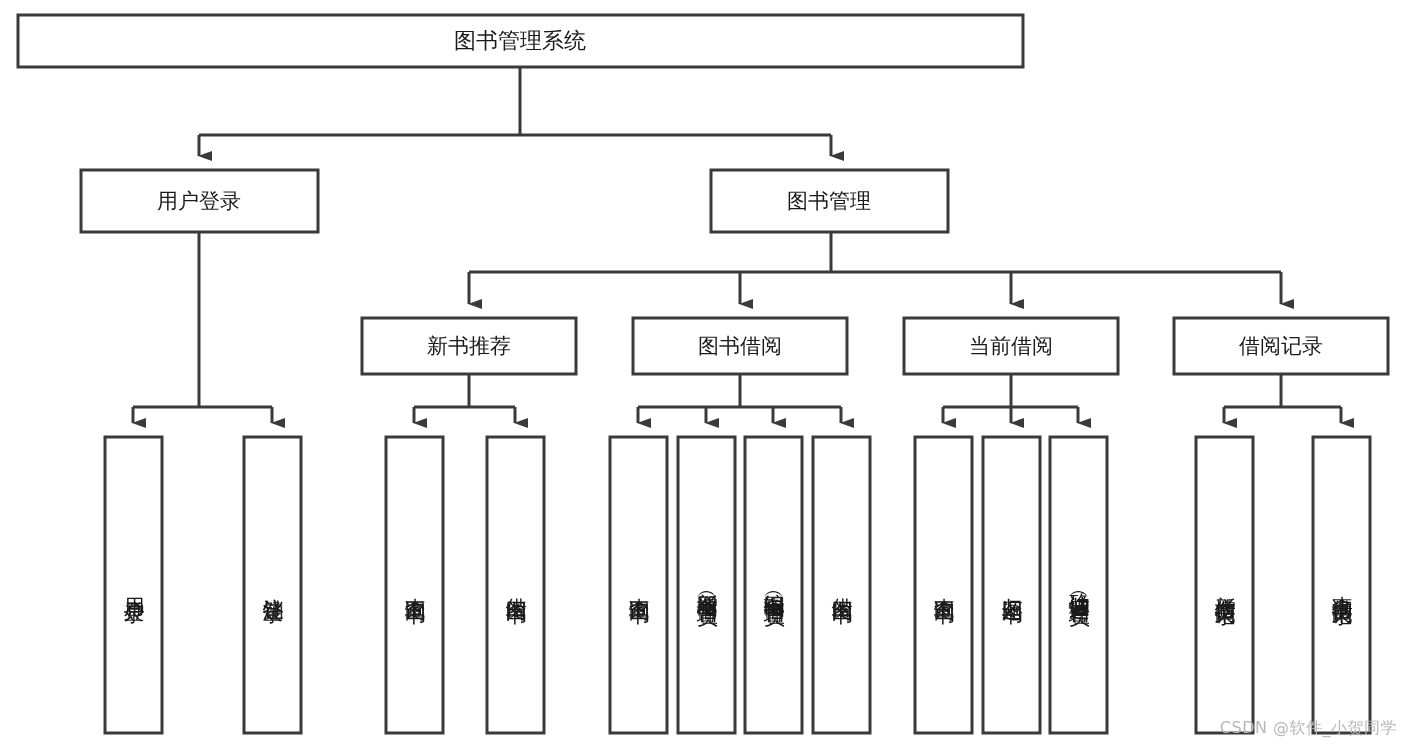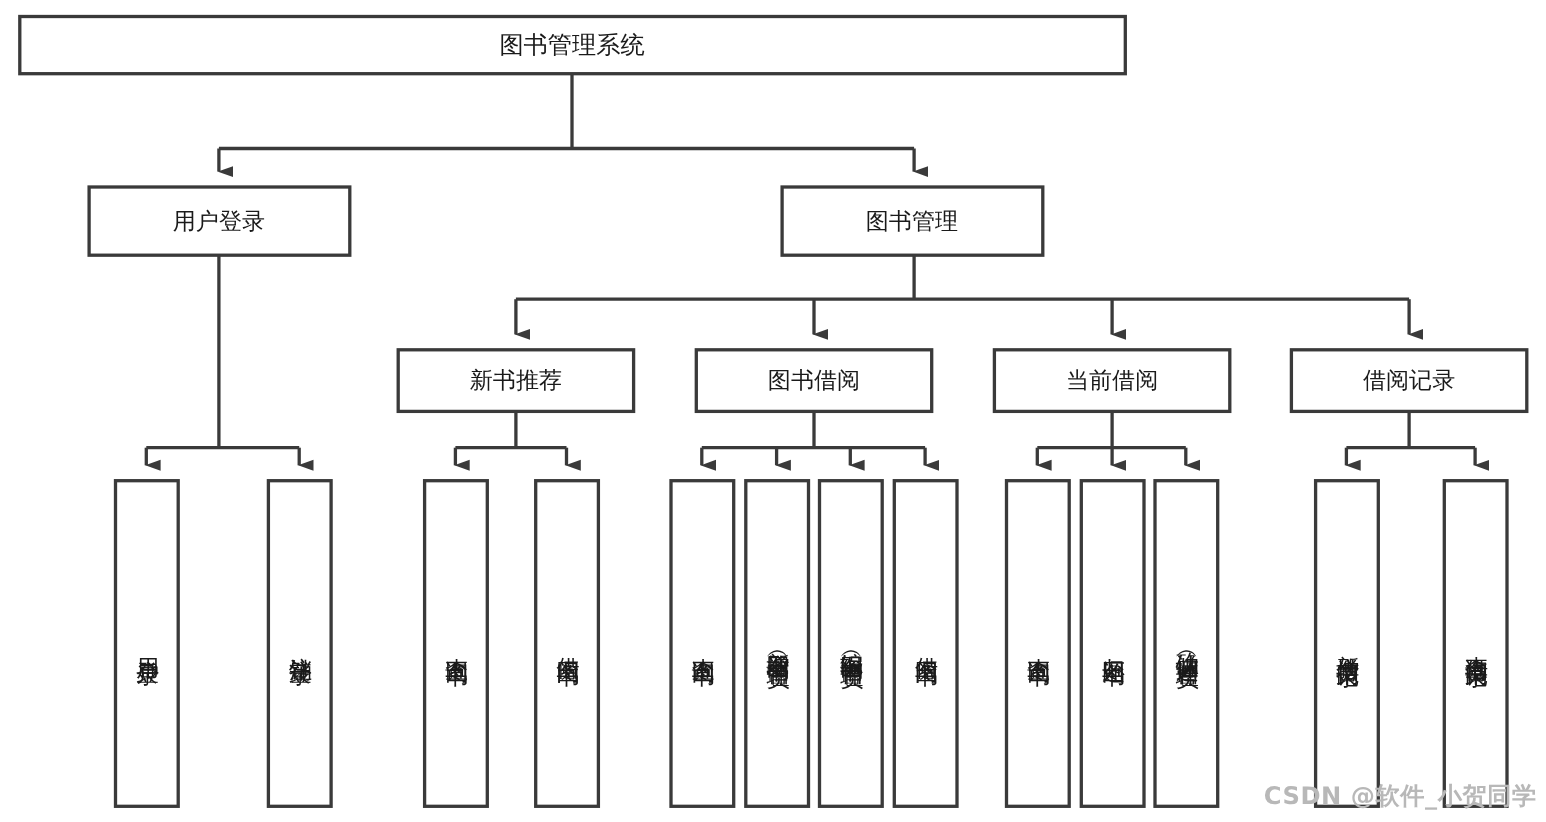--- a/index.html
+++ b/index.html
@@ -63,25 +63,24 @@
     display: flex;
     align-items: center;
     justify-content: center;
     pointer-events: none;
   }
   #watermark {
     position: absolute;
     right: 8px;
     bottom: 8px;
     font-family: "DejaVu Sans", "Liberation Sans", sans-serif;
-    font-size: 22px;
+    font-size: 16px;
     color: #b8b8b8;
     letter-spacing: 0.5px;
     white-space: nowrap;
-    font-weight: bold;
   }
 </style>
 </head>
 <body>
 
 <svg id="diagram" viewBox="0 0 1405 747">
   <defs>
     <marker id="arw" viewBox="0 0 12 14" refX="6" refY="13" markerWidth="12" markerHeight="14" orient="auto-start-reverse" markerUnits="userSpaceOnUse">
       <path d="M 1 0 L 11 0 L 6 14 Z" class="arrow-head"></path>
     </marker>

